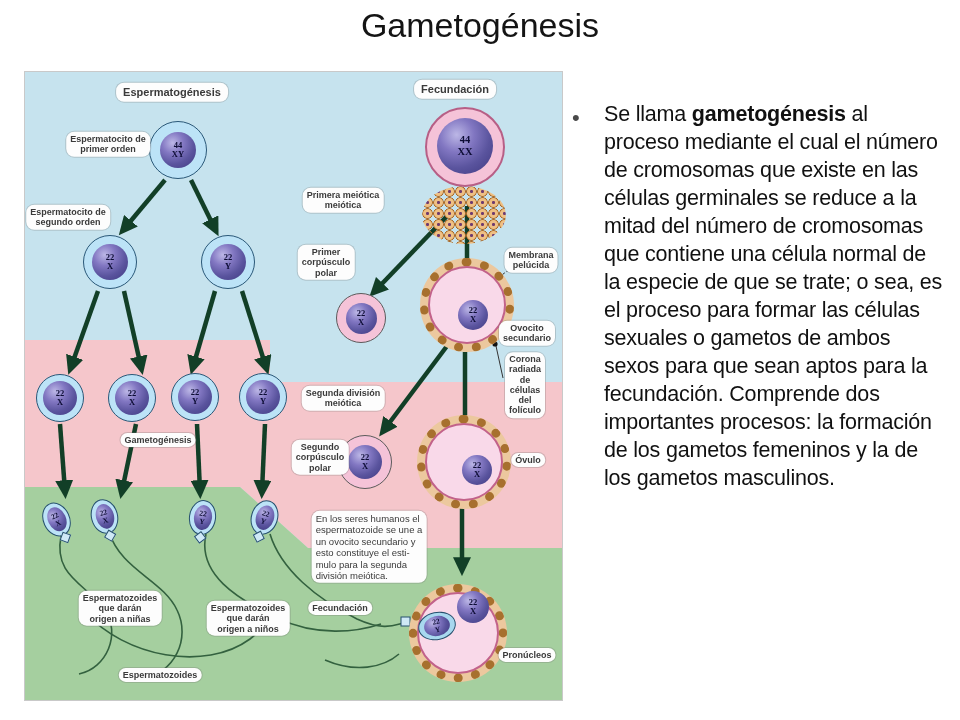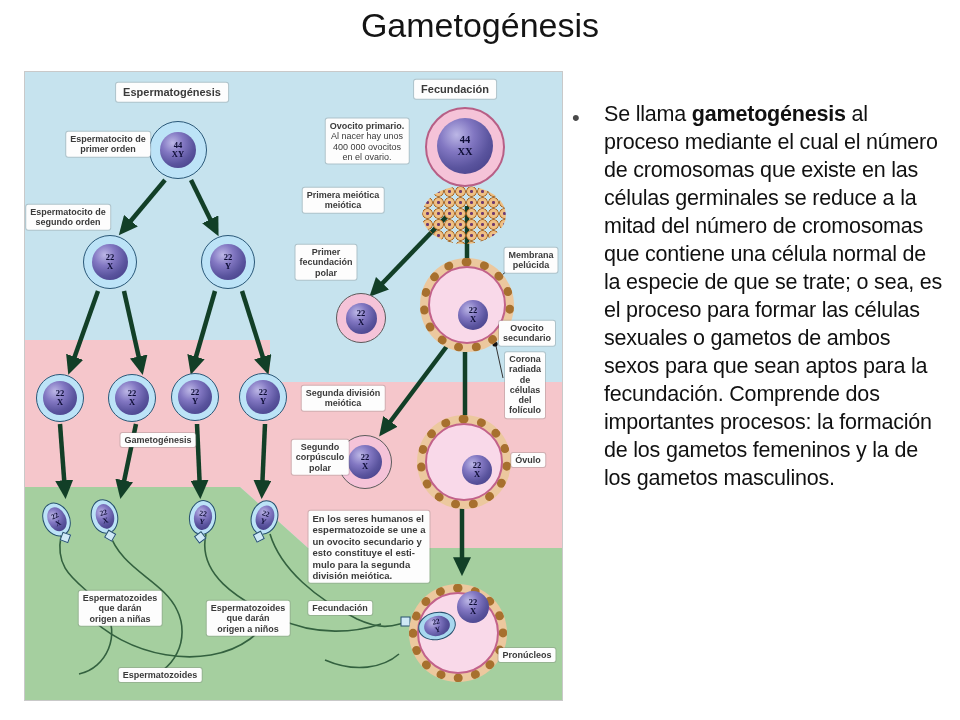--- a/index.html
+++ b/index.html
@@ -15,25 +15,25 @@
   .bg-pink{background:#f5c6cb;
     clip-path:polygon(0 268px,245px 268px,245px 310px,537px 310px,537px 476px,283px 476px,215px 415px,0 415px)}
   .bg-green{background:#a5cf9f;
     clip-path:polygon(0 415px,215px 415px,283px 476px,537px 476px,537px 628px,0 628px)}
 
   .svg-layer{position:absolute;inset:0;width:537px;height:628px;pointer-events:none}
 
   
   .lbl{position:absolute;transform:translate(-50%,-50%);background:#fdfdfd;color:#3a3a3a;
     font-size:9px;font-weight:700;line-height:1.14;padding:2px 4px;text-align:center;
-    white-space:pre-line;border-radius:2px;box-shadow:0 0 0 1px rgba(110,110,110,.28);z-index:6}
+    white-space:pre-line;border-radius:8px;box-shadow:0 0 0 1px rgba(110,110,110,.28);z-index:6}
   .lbl.big{font-size:11px;padding:3px 7px}
   .lbl .r{font-weight:400;display:block;white-space:pre-line}
   .lbl .bl{display:block;white-space:pre-line}
-  .lbl.note{font-weight:700;text-align:left;font-size:9.5px;line-height:1.2}
+  .lbl.note{font-weight:400;text-align:left;font-size:9.5px;line-height:1.2}
 
   
   .cell{position:absolute;border-radius:50%;display:flex;align-items:center;justify-content:center;
     background:#bce3f7;border:1.5px solid #2a5878;box-sizing:border-box;z-index:3}
   .nucleus{border-radius:50%;display:flex;align-items:center;justify-content:center;text-align:center;
     white-space:pre-line;color:#0d0d35;font-weight:700;font-size:8.5px;line-height:1.05;
     font-family:"Liberation Serif",serif;
     background:radial-gradient(circle at 35% 30%,#bcb7e6 0%,#8277c2 32%,#5a549e 62%,#3e3880 100%)}
 
   
@@ -234,28 +234,25 @@
 segundo orden</div>
     <div class="lbl" style="left:133px;top:368px">Gametogénesis</div>
     <div class="lbl" style="left:95px;top:536px">Espermatozoides
 que darán
 origen a niñas</div>
     <div class="lbl" style="left:223px;top:546px">Espermatozoides
 que darán
 origen a niños</div>
     <div class="lbl" style="left:135px;top:603px">Espermatozoides</div>
 
-    <div class="lbl" style="left:342px;top:69px"><span class="bl">Ovocito primario.</span><span class="r">Al nacer hay unos
-400 000 ovocitos
-en el ovario.</span></div>
 
     <div class="lbl" style="left:318px;top:128px">Primera meiótica
 meiótica</div>
     <div class="lbl" style="left:301px;top:190px">Primer
-fecundación
+corpúsculo
 polar</div>
     <div class="lbl" style="left:506px;top:188px">Membrana
 pelúcida</div>
     <div class="lbl" style="left:502px;top:261px">Ovocito
 secundario</div>
     <div class="lbl" style="left:500px;top:313px">Corona radiada
 de células
 del folículo</div>
     <div class="lbl" style="left:318px;top:326px">Segunda división
 meiótica</div>

